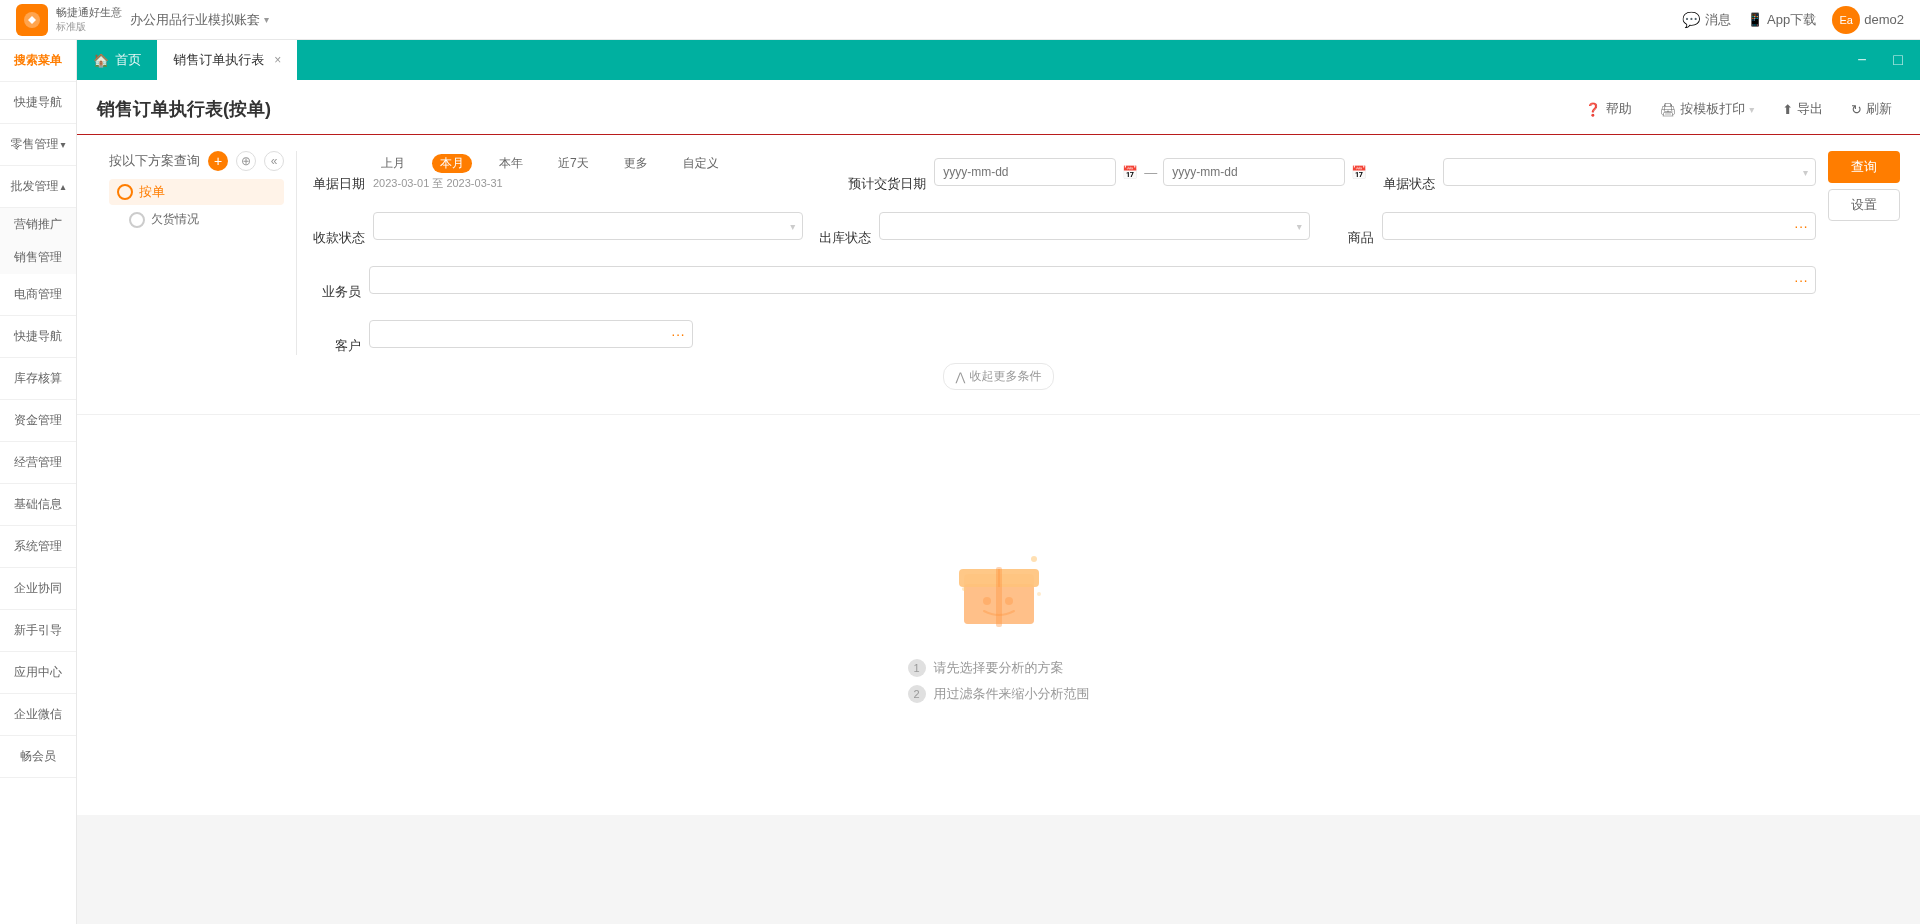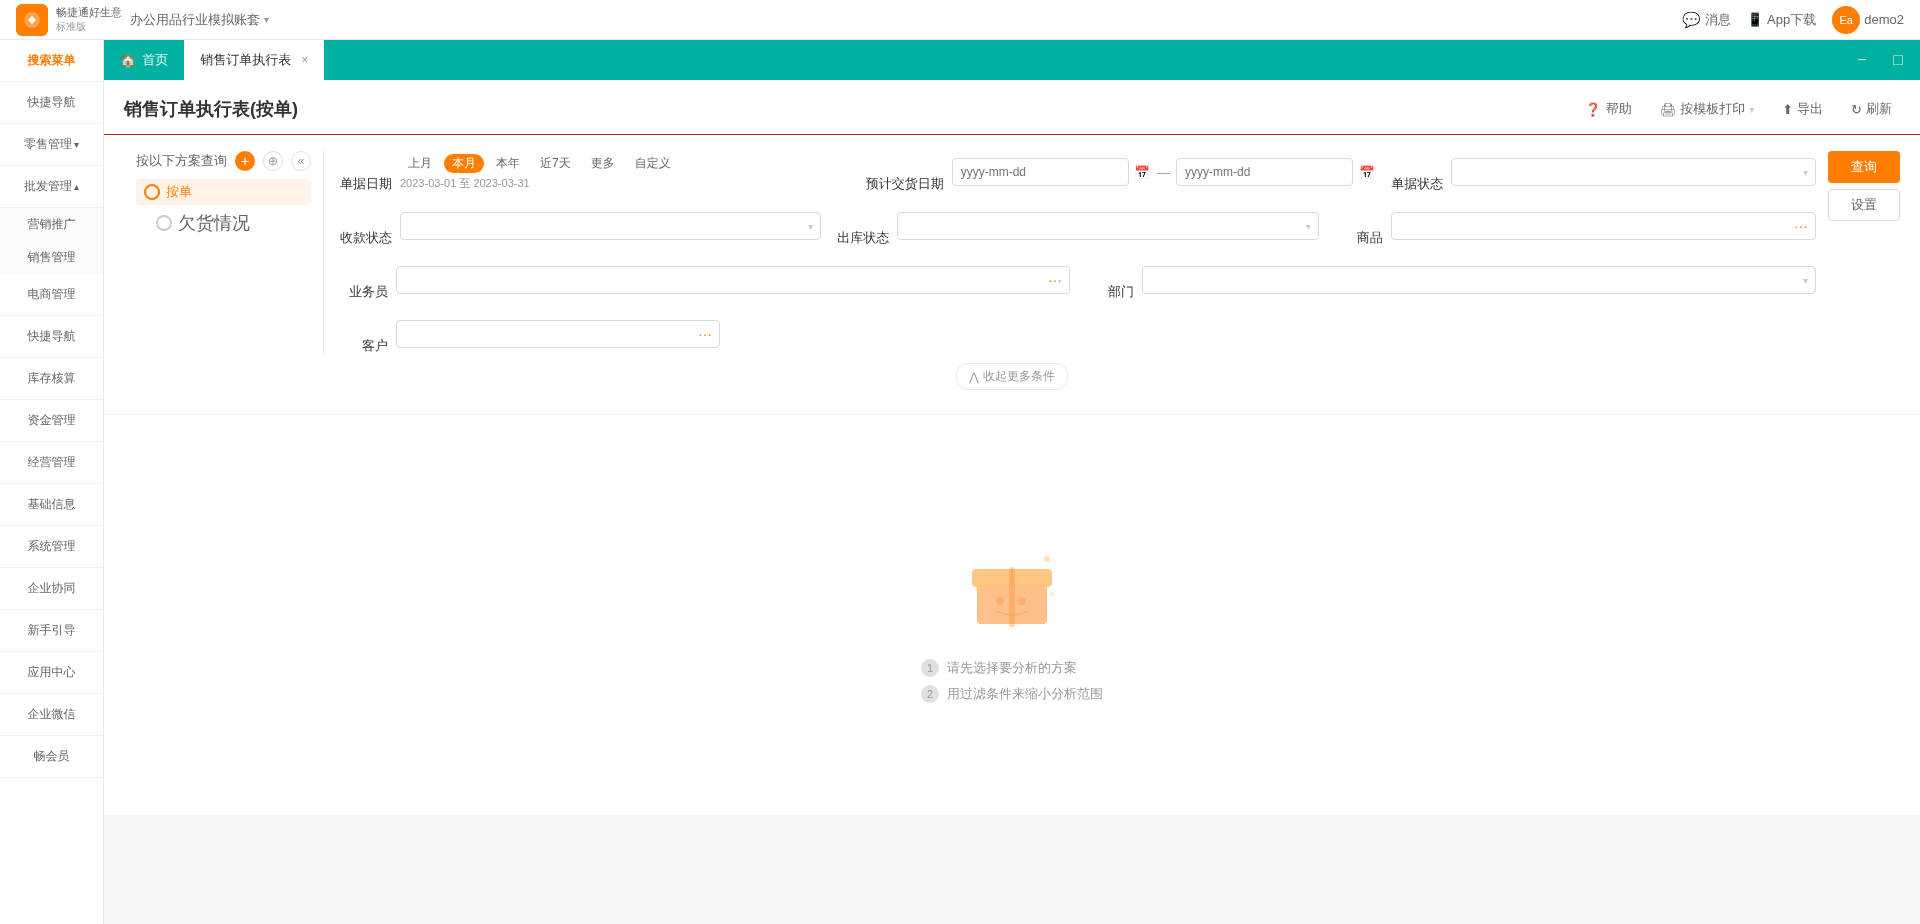--- a/index.html
+++ b/index.html
@@ -13,21 +13,21 @@
     .logo-sub { font-size: 10px; color: #999; }
     .breadcrumb-area { display: flex; align-items: center; gap: 4px; font-size: 13px; color: #666; }
     .top-bar-right { display: flex; align-items: center; gap: 16px; font-size: 13px; color: #666; }
     .top-bar-right-item { display: flex; align-items: center; gap: 4px; cursor: pointer; }
     .avatar { width: 28px; height: 28px; border-radius: 50%; background: #ff7d00; display: flex; align-items: center; justify-content: center; color: white; font-size: 11px; overflow: hidden; }
 
     
     .main-layout { display: flex; flex: 1; overflow: hidden; }
 
     
-    .sidebar { width: 104px; background: #fff; border-right: 1px solid #e8e8e8; display: flex; flex-direction: column; overflow-y: auto; flex-shrink: 0; }
+    .sidebar { width: 77px; background: #fff; border-right: 1px solid #e8e8e8; display: flex; flex-direction: column; overflow-y: auto; flex-shrink: 0; }
     .sidebar-item { padding: 12px 8px; text-align: center; cursor: pointer; font-size: 12px; color: #666; border-bottom: 1px solid #f0f0f0; }
     .sidebar-item.with-arrow { display: flex; align-items: center; justify-content: center; gap: 2px; }
     .sidebar-sub { padding: 8px 8px; text-align: center; cursor: pointer; font-size: 12px; color: #666; background: #fafafa; }
 
     
     .content-area { flex: 1; display: flex; flex-direction: column; overflow: hidden; }
 
     
     .tab-bar { background: #00b0a0; display: flex; align-items: center; height: 40px; padding: 0 0; flex-shrink: 0; }
     .tab-item { padding: 0 16px; height: 40px; display: flex; align-items: center; cursor: pointer; font-size: 13px; color: rgba(255,255,255,0.85); gap: 6px; }
@@ -52,21 +52,21 @@
     .filter-panel { background: #fff; padding: 16px 20px; border-bottom: 1px solid #f0f0f0; }
 
     
     .plan-panel { width: 200px; border-right: 1px solid #e8e8e8; padding: 0 12px; flex-shrink: 0; }
     .plan-header { display: flex; align-items: center; gap: 8px; font-size: 13px; color: #666; margin-bottom: 8px; }
     .plan-add-btn { width: 20px; height: 20px; border-radius: 50%; background: #ff7d00; color: white; display: flex; align-items: center; justify-content: center; font-size: 14px; cursor: pointer; }
     .plan-icon-btn { width: 20px; height: 20px; border-radius: 50%; border: 1px solid #ddd; display: flex; align-items: center; justify-content: center; font-size: 12px; color: #999; cursor: pointer; }
     .plan-item { display: flex; align-items: center; gap: 6px; padding: 4px 8px; border-radius: 4px; cursor: pointer; font-size: 13px; margin-bottom: 2px; }
     .plan-item.active { background: #fff3e8; color: #ff7d00; }
     .plan-item .plan-item-icon { width: 16px; height: 16px; border-radius: 50%; border: 2px solid #ff7d00; display: flex; align-items: center; justify-content: center; }
-    .plan-sub-item { display: flex; align-items: center; gap: 6px; padding: 4px 8px; border-radius: 4px; cursor: pointer; font-size: 18px; color: #666; margin-bottom: 2px; padding-left: 20px; }
+    .plan-sub-item { display: flex; align-items: center; gap: 6px; padding: 4px 8px; border-radius: 4px; cursor: pointer; font-size: 12px; color: #666; margin-bottom: 2px; padding-left: 20px; }
     .plan-sub-icon { width: 16px; height: 16px; border-radius: 50%; border: 2px solid #ccc; display: flex; align-items: center; justify-content: center; }
     .date-tab { padding: 2px 8px; font-size: 12px; color: #666; cursor: pointer; border-radius: 2px; }
     .date-tab.active { background: #ff7d00; color: #fff; border-radius: 12px; padding: 2px 8px; }
 
     
     .collapse-bar { display: flex; align-items: center; justify-content: center; padding: 8px; cursor: pointer; }
     .collapse-btn { display: flex; align-items: center; gap: 4px; font-size: 12px; color: #999; cursor: pointer; padding: 4px 12px; border: 1px solid #e8e8e8; border-radius: 12px; background: #fff; }
 
     
     .empty-state { display: flex; flex-direction: column; align-items: center; justify-content: center; padding: 80px 20px; background: #fff; min-height: 400px; }
@@ -223,21 +223,21 @@
             </div>
 
             <div style="flex:1;display:flex;gap:0;">
               <div class="filter-grid" style="flex:1;padding-left:16px;">
 
                 <div class="filter-row-line">
 
                   <div class="filter-field" style="flex:1.2;">
                     <span class="field-label">单据日期</span>
                     <div style="flex:1;">
-                      <div style="display:flex;align-items:center;gap:4px;margin-bottom:2px;">
+                      <div style="display:flex;align-items:center;gap:19px;margin-bottom:2px;">
                         <span class="date-tab" style="font-size:12px;color:#666;cursor:pointer;">上月</span>
                         <span class="date-tab active" style="background:#ff7d00;color:#fff;border-radius:12px;padding:1px 8px;font-size:12px;cursor:pointer;">本月</span>
                         <span class="date-tab" style="font-size:12px;color:#666;cursor:pointer;">本年</span>
                         <span class="date-tab" style="font-size:12px;color:#666;cursor:pointer;">近7天</span>
                         <span class="date-tab" style="font-size:12px;color:#666;cursor:pointer;">更多</span>
                         <span class="date-tab" style="font-size:12px;color:#666;cursor:pointer;">自定义</span>
                       </div>
                       <div style="font-size:11px;color:#999;">2023-03-01 至 2023-03-31</div>
                     </div>
                   </div>
@@ -290,28 +290,20 @@
                 </div>
 
                 <div class="filter-row-line">
                   <div class="filter-field" style="flex:1;">
                     <span class="field-label">业务员</span>
                     <div class="field-dots-wrap">
                       <input class="field-input" style="">
                       <span class="field-more-icon">···</span>
                     </div>
                   </div>
-                  <div class="filter-field" style="flex:1;">
-                    <span class="field-label">部门</span>
-                    <div class="field-select-wrap">
-                      <select class="field-select">
-                        <option value=""></option>
-                      </select>
-                    </div>
-                  </div>
                 </div>
 
                 <div class="filter-row-line">
                   <div class="filter-field" style="flex:1;max-width:380px;">
                     <span class="field-label">客户</span>
                     <div class="field-dots-wrap">
                       <input class="field-input" style="">
                       <span class="field-more-icon">···</span>
                     </div>
                   </div>

